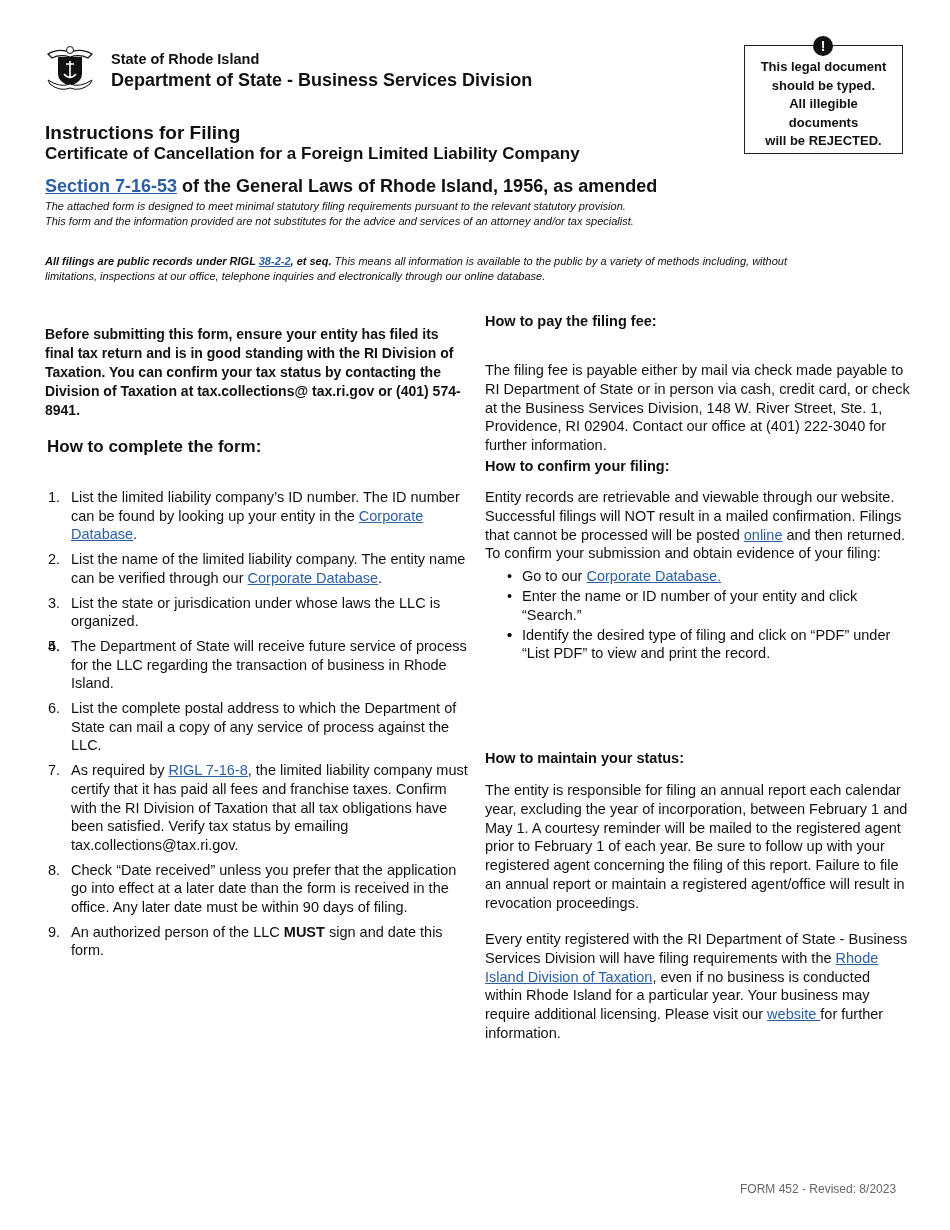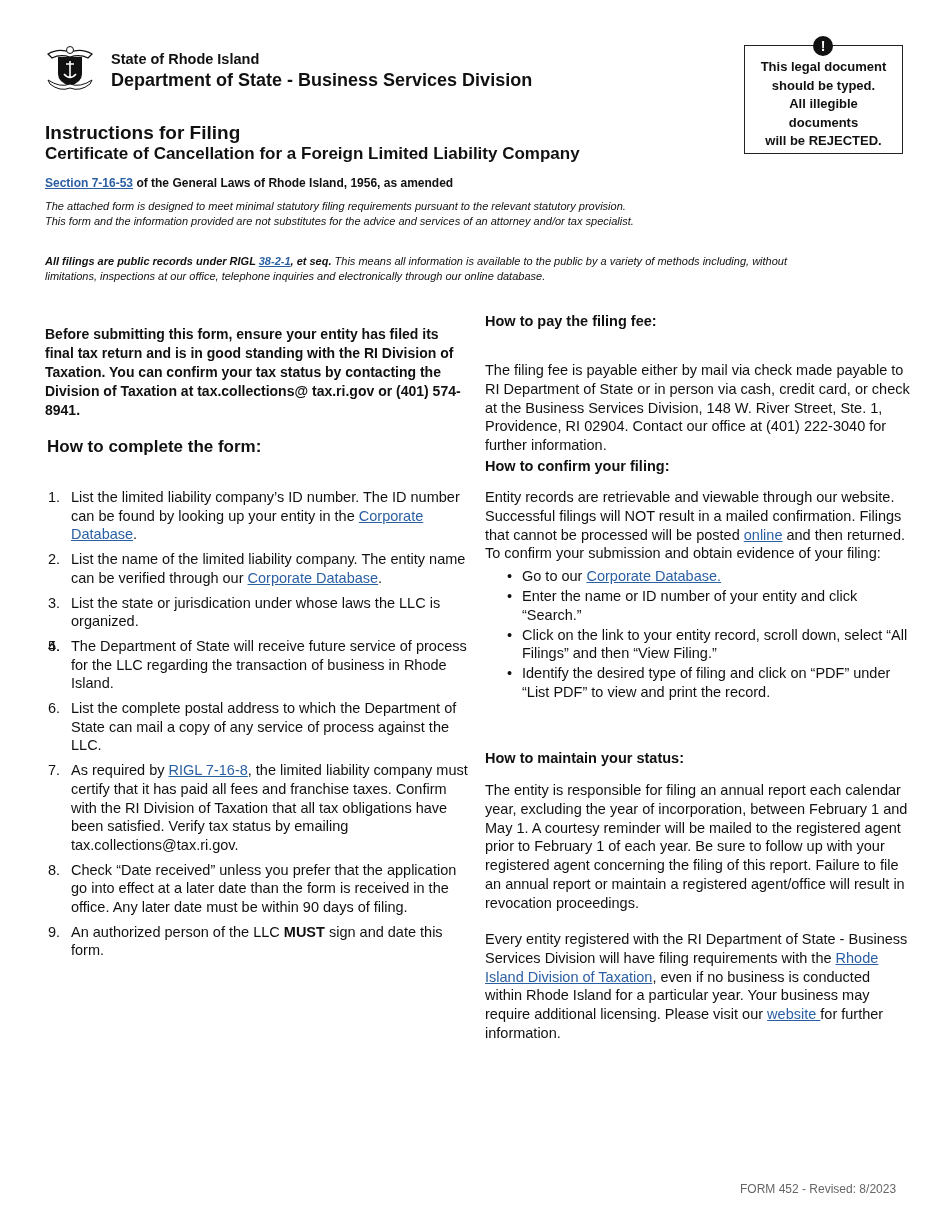--- a/index.html
+++ b/index.html
@@ -12,21 +12,21 @@
   .hdr-dept { left: 111px; top: 70px; font-size: 18px; font-weight: bold; }
 
   .notice { left: 744px; top: 45px; width: 159px; height: 109px; border: 1px solid #222; box-sizing: border-box;
     text-align: center; font-weight: bold; font-size: 13px; line-height: 18.5px; padding-top: 12px; }
   .notice-icon { position: absolute; left: 68px; top: -10px; width: 20px; height: 20px; border-radius: 50%; background: #111;
     color: #fff; font-size: 14px; font-weight: bold; line-height: 20px; text-align: center; }
 
   .title1 { left: 45px; top: 122px; font-size: 19px; font-weight: bold; }
   .title2 { left: 45px; top: 144px; font-size: 17px; font-weight: bold; }
 
-  .section { left: 45px; top: 176px; font-size: 12px; font-weight: bold; }
+  .section { left: 45px; top: 176px; font-size: 18px; font-weight: bold; }
   .disclaimer { left: 45px; top: 199px; font-size: 11px; font-style: italic; line-height: 15px; width: 740px; }
   .public { left: 45px; top: 254px; font-size: 11px; font-style: italic; line-height: 15px; width: 760px; }
 
   .before { left: 45px; top: 325px; width: 420px; font-size: 14px; font-weight: bold; line-height: 19px; }
 
   .h2 { font-size: 17px; font-weight: bold; }
   .lcol-h { left: 47px; top: 437px; }
   ol.steps { position: absolute; left: 45px; top: 488px; width: 425px; margin: 0; padding: 0; list-style: none; font-size: 14.5px; line-height: 18.7px; }
   ol.steps li { position: relative; padding-left: 26px; margin-bottom: 6px; }
   ol.steps li .num { position: absolute; left: 3px; top: 0; }
@@ -75,21 +75,21 @@
 <div class="abs section">
   <a href="#">Section 7-16-53</a><span> of the General Laws of Rhode Island, 1956, as amended</span>
 </div>
 
 <div class="abs disclaimer">
   <div>The attached form is designed to meet minimal statutory filing requirements pursuant to the relevant statutory provision.</div>
   <div>This form and the information provided are not substitutes for the advice and services of an attorney and/or tax specialist.</div>
 </div>
 
 <div class="abs public">
-  <b>All filings are public records under RIGL </b><b><a href="#">38-2-1</a></b><b>, et seq.</b><span> This means all information is available to the public by a variety of methods including, without limitations, inspections at our office, telephone inquiries and electronically through our online database.</span>
+  <b>All filings are public records under RIGL </b><b><a href="#">38-2-2</a></b><b>, et seq.</b><span> This means all information is available to the public by a variety of methods including, without limitations, inspections at our office, telephone inquiries and electronically through our online database.</span>
 </div>
 
 <div class="abs before">Before submitting this form, ensure your entity has filed its final tax return and is in good standing with the RI Division of Taxation. You can confirm your tax status by contacting the Division of Taxation at tax.collections@ tax.ri.gov or (401) 574-8941.</div>
 
 <div class="abs h2 lcol-h">How to complete the form:</div>
 
 <ol class="steps">
   <li><span class="num">1.</span><span>List the limited liability company’s ID number. The ID number can be found by looking up your entity in the </span><a href="#">Corporate Database</a><span>.</span></li>
   <li><span class="num">2.</span><span>List the name of the limited liability company. The entity name can be verified through our </span><a href="#">Corporate Database</a><span>.</span></li>
   <li><span class="num">3.</span><span>List the state or jurisdication under whose laws the LLC is organized.</span></li>
@@ -103,21 +103,21 @@
 
 <div class="abs rcol h2 r-h1">How to pay the filing fee:</div>
 <div class="abs rcol r-p1">The filing fee is payable either by mail via check made payable to RI Department of State or in person via cash, credit card, or check at the Business Services Division, 148 W. River Street, Ste. 1, Providence, RI 02904. Contact our office at (401) 222-3040 for further information.</div>
 
 <div class="abs rcol h2 r-h2">How to confirm your filing:</div>
 <div class="abs rcol r-p2">
   <span>Entity records are retrievable and viewable through our website. Successful filings will NOT result in a mailed confirmation. Filings that cannot be processed will be posted </span><a href="#">online</a><span> and then returned. To confirm your submission and obtain evidence of your filing:</span>
   <ul class="bullets">
     <li><span class="dot">•</span><span>Go to our </span><a href="#">Corporate Database.</a></li>
     <li><span class="dot">•</span><span>Enter the name or ID number of your entity and click “Search.”</span></li>
-    <li><span class="dot">•</span><span>Click on the link to your entity record, scroll down, select “All Filings” and then “View Filing.”</span></li>
+    <li><span class="dot">•</span></li>
     <li><span class="dot">•</span><span>Identify the desired type of filing and click on “PDF” under “List PDF” to view and print the record.</span></li>
   </ul>
 </div>
 
 <div class="abs rcol h2 r-h3">How to maintain your status:</div>
 <div class="abs rcol r-p3">The entity is responsible for filing an annual report each calendar year, excluding the year of incorporation, between February 1 and May 1. A courtesy reminder will be mailed to the registered agent prior to February 1 of each year. Be sure to follow up with your registered agent concerning the filing of this report. Failure to file an annual report or maintain a registered agent/office will result in revocation proceedings.</div>
 <div class="abs rcol r-p4">
   <span>Every entity registered with the RI Department of State - Business Services Division will have filing requirements with the </span><a href="#">Rhode Island Division of Taxation</a><span>, even if no business is conducted within Rhode Island for a particular year. Your business may require additional licensing. Please visit our </span><a href="#">website </a><span>for further information.</span>
 </div>
 

